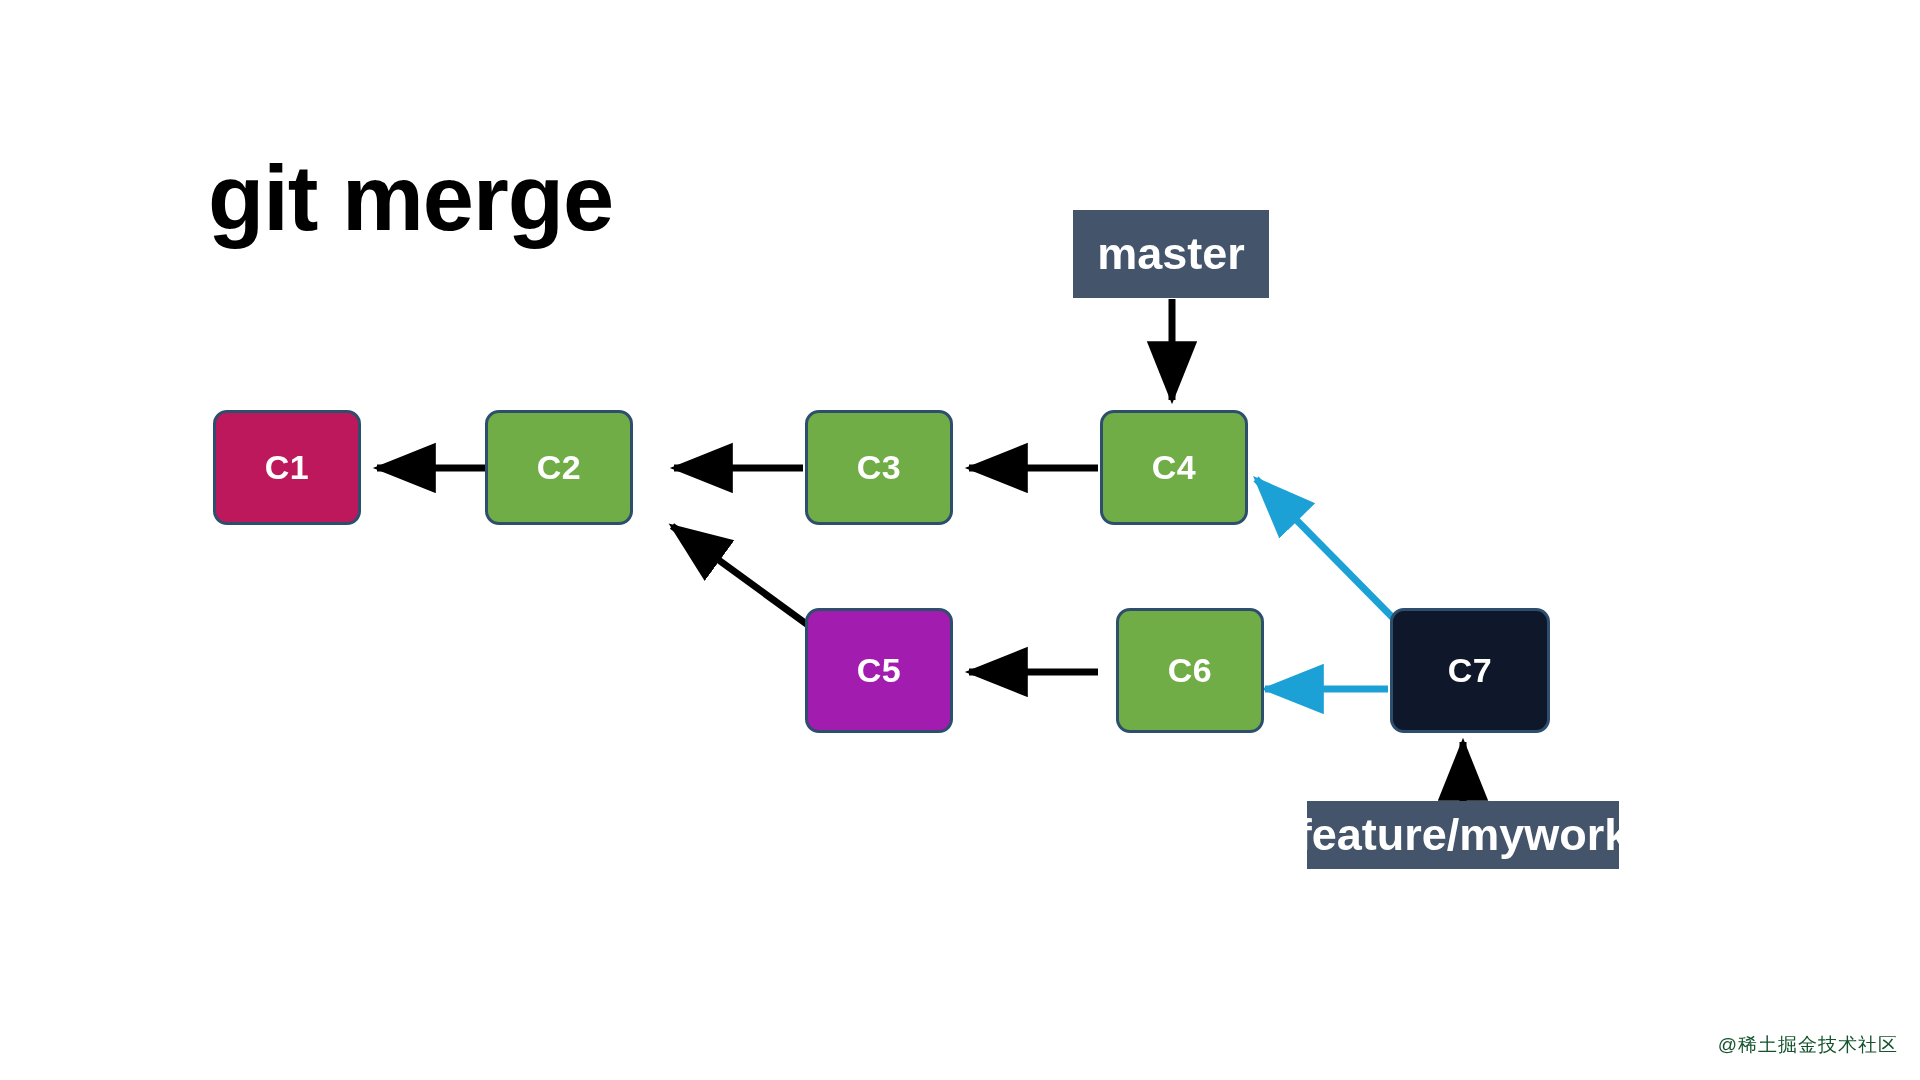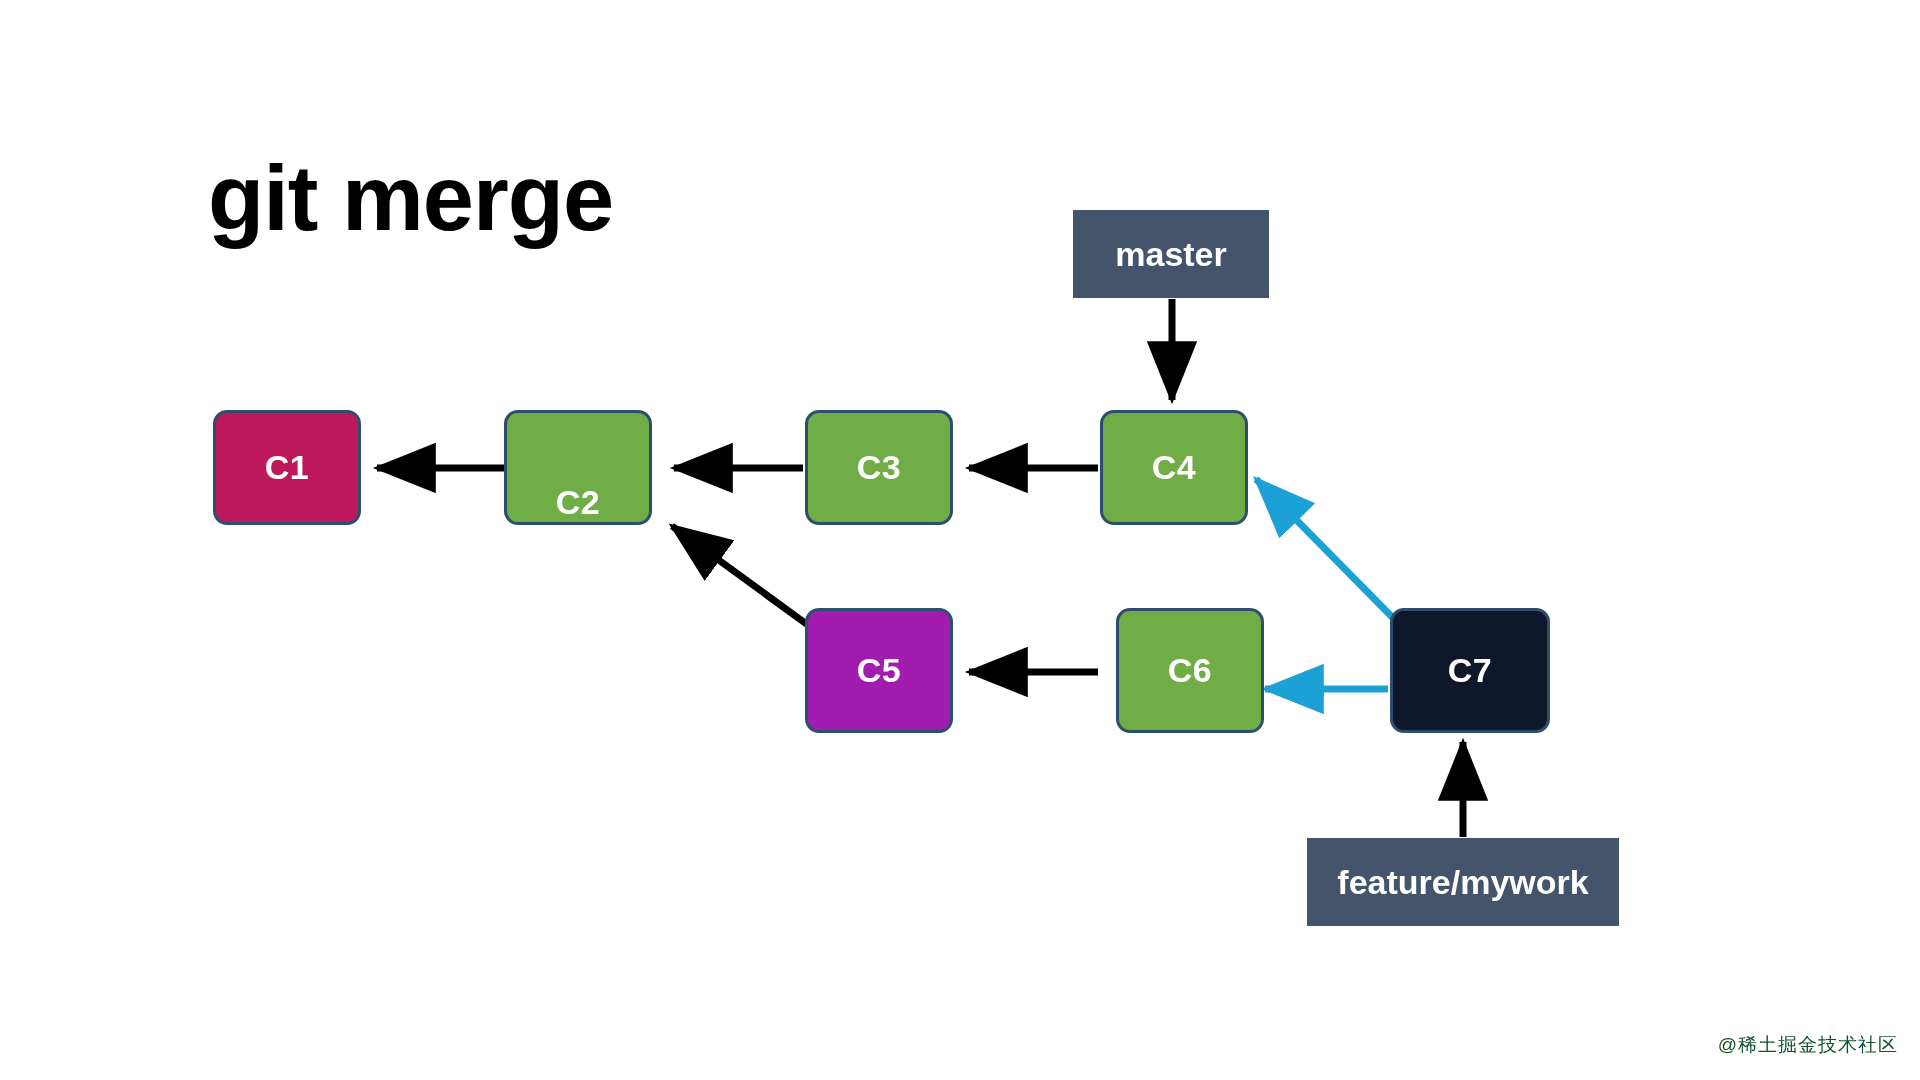--- a/index.html
+++ b/index.html
@@ -52,21 +52,21 @@
     user-select: none;
   }
   .branch-label {
     position: absolute;
     display: flex;
     align-items: center;
     justify-content: center;
     box-sizing: border-box;
     background: #44546a;
     color: #ffffff;
-    font-size: 34px;
+    font-size: 45px;
     font-weight: bold;
     border: 1px solid #44546a;
     user-select: none;
   }
   .watermark {
     position: absolute;
     right: 22px;
     bottom: 22px;
     font-size: 19px;
     color: #14532d;
@@ -109,29 +109,29 @@
 
     <line x1="1463" y1="837" x2="1463" y2="742" stroke="#000000" stroke-width="7" marker-end="url(#arrow-black)"></line>
   </svg>
 
   <div class="title">git merge</div>
 
   <div class="branch-label" style="left:1073px; top:210px; width:196px; height:88px;">
     <span>master</span>
   </div>
 
-  <div class="branch-label" style="left:1307px; top:838px; width:312px; height:88px;align-items:center;">
+  <div class="branch-label" style="left:1307px; top:801px; width:312px; height:68px;align-items:center;">
     <span>feature/mywork</span>
   </div>
 
   <div class="node" style="left:213px; top:410px; width:148px; height:115px; background:#be185d;">
     <span>C1</span>
   </div>
 
-  <div class="node" style="left:504px; top:410px; width:148px; height:115px; background:#70ad47;align-items:flex-end;">
+  <div class="node" style="left:485px; top:410px; width:148px; height:115px; background:#70ad47;">
     <span>C2</span>
   </div>
 
   <div class="node" style="left:805px; top:410px; width:148px; height:115px; background:#70ad47;">
     <span>C3</span>
   </div>
 
   <div class="node" style="left:1100px; top:410px; width:148px; height:115px; background:#70ad47;">
     <span>C4</span>
   </div>

